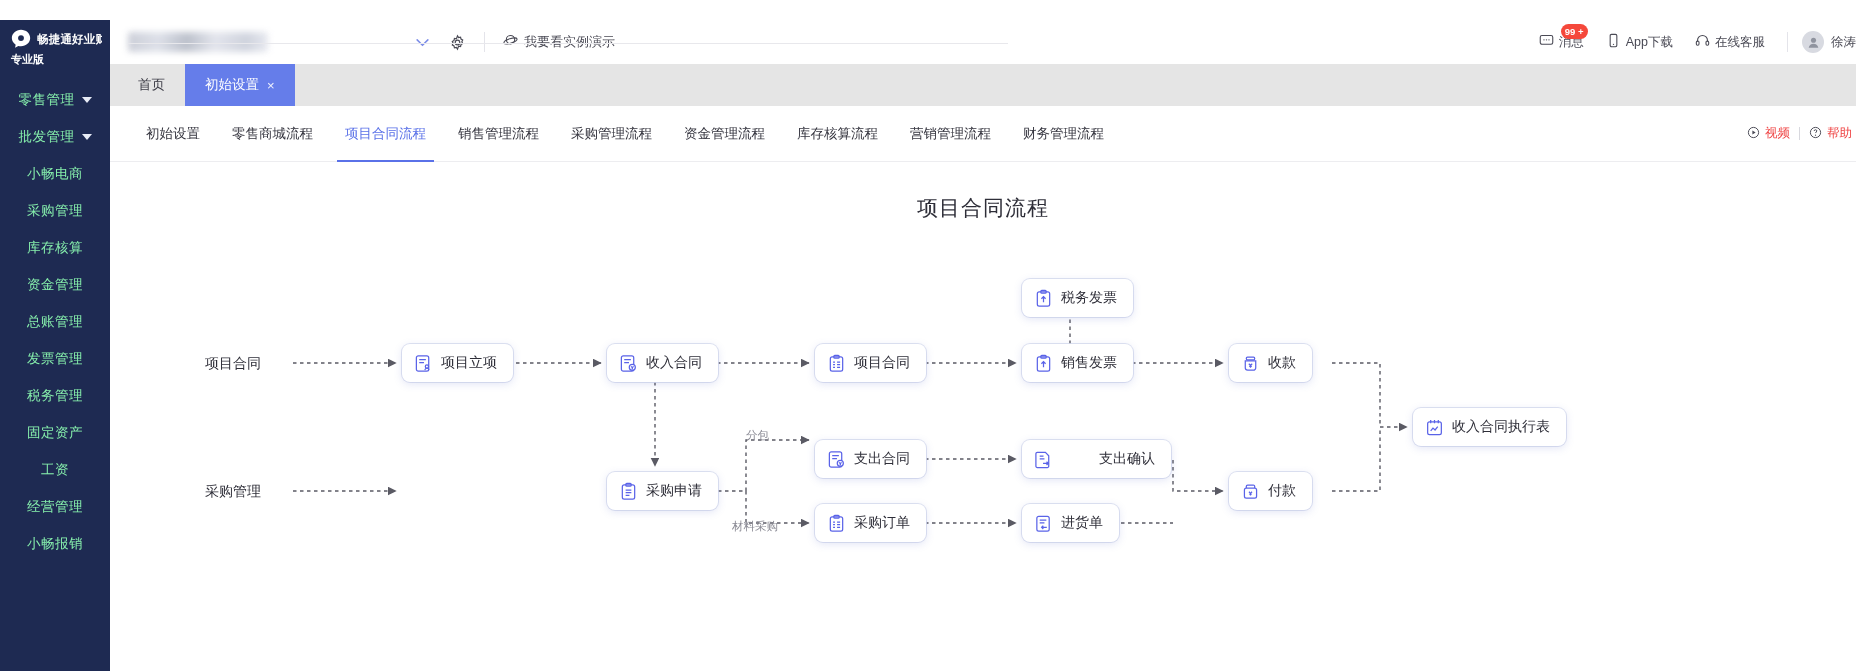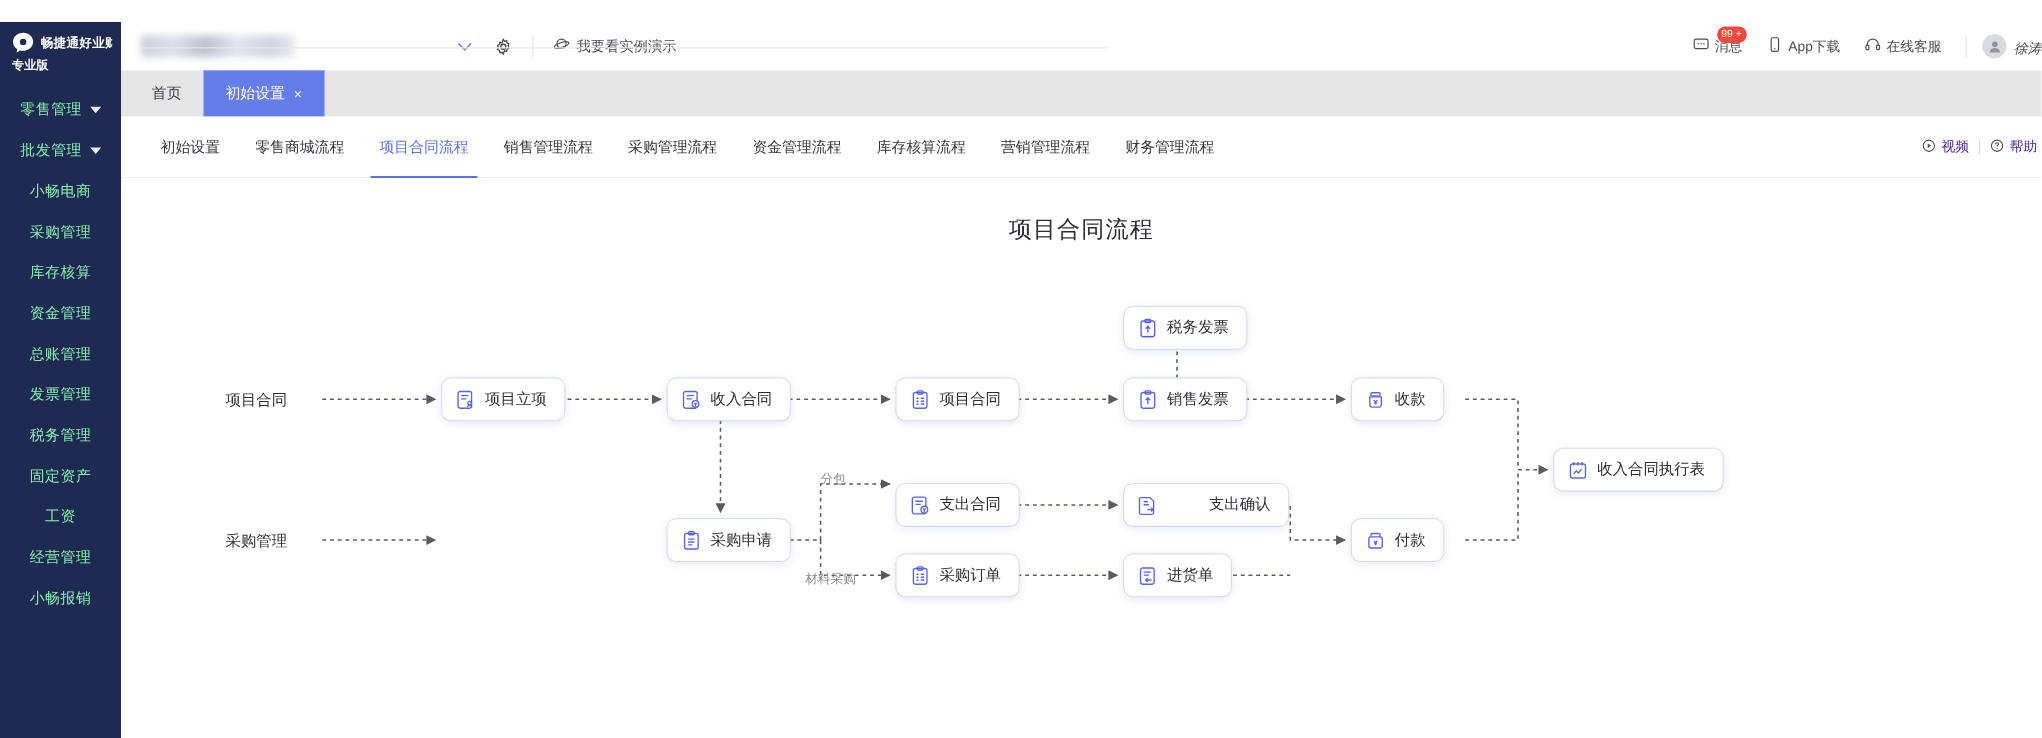--- a/index.html
+++ b/index.html
@@ -64,23 +64,23 @@
   .hdr-right {
     position:absolute; right:0; top:0; height:44px; display:flex; align-items:center; gap:0;
   }
   .hdr-act {
     display:flex; align-items:center; gap:5px; color:#4a4a55; font-size:12.5px;
     cursor:pointer; position:relative; margin-right:22px;
   }
   .badge {
     position:absolute; top:-9px; left:22px;
     background:#f5483b; color:#fff; font-size:9.5px; line-height:1;
-    padding:2.5px 4px 2.5px 4px; border-radius:8px; font-weight:400; white-space:nowrap;
-  }
-  .avatar-wrap { display:flex; align-items:flex-end; gap:7px; margin-right:0;font-style:italic; }
+    padding:2.5px 4px 2.5px 4px; border-radius:8px; font-weight:700; white-space:nowrap;
+  }
+  .avatar-wrap { display:flex; align-items:center; gap:7px; margin-right:0; }
   .avatar {
     width:22px; height:22px; border-radius:50%; background:#d8dae1;
     display:flex; align-items:center; justify-content:center;
   }
   .uname { color:#4a4a55; font-size:12.5px; }
 
   
   .tabbar {
     position:absolute; left:110px; top:64px; width:1746px; height:42px; background:#e5e5e5;
   }
@@ -102,21 +102,21 @@
   .sub-item {
     position:relative; height:56px; display:flex; align-items:center;
     padding:0 16px; font-size:13.5px; color:#35353f; cursor:pointer; white-space:nowrap;
   }
   .sub-item.active { color:#5a71e8; }
   .sub-item.active::after {
     content:""; position:absolute; left:8px; right:8px; bottom:0; height:2px; background:#5a71e8;
   }
   .subnav-right {
     margin-left:auto; display:flex; align-items:center; gap:0; padding-right:4px;
-    font-size:12.5px; color:#4c1d95;
+    font-size:12.5px; color:#ef4444;
   }
   .snr-link { display:flex; align-items:center; gap:5px; cursor:pointer; }
   .snr-sep { width:1px; height:13px; background:#d8d8de; margin:0 9px; }
 
   
   .canvas {
     position:absolute; left:110px; top:162px; width:1746px; height:509px;
     background:#fff; overflow:hidden;
   }
   .chart-title {

